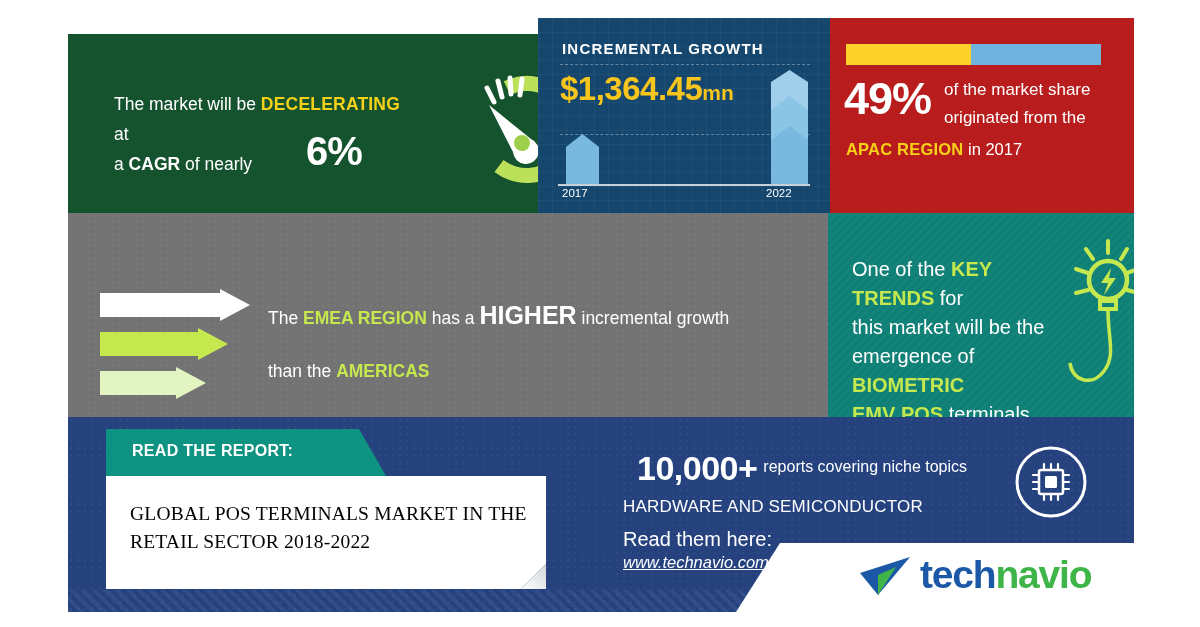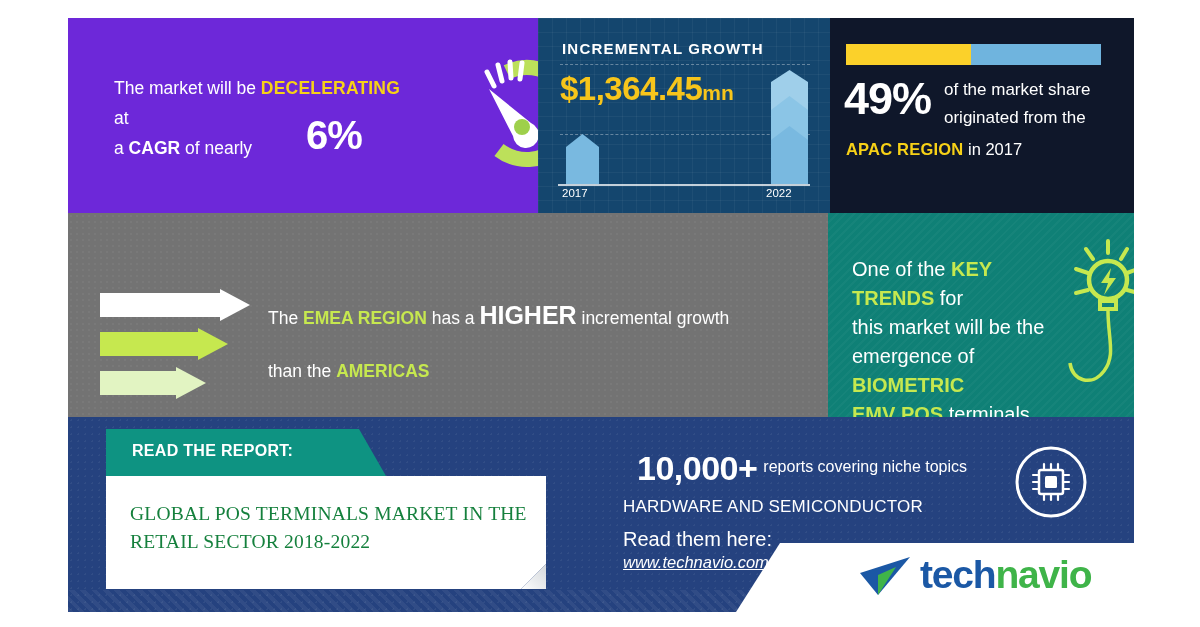--- a/index.html
+++ b/index.html
@@ -4,21 +4,21 @@
 <style>
   html,body{margin:0;padding:0;background:#fff;}
   body{width:1200px;height:627px;font-family:"Liberation Sans",sans-serif;overflow:hidden;}
 
   .canvas{position:relative;width:1200px;height:627px;background:#ffffff;}
   .info{position:absolute;left:68px;top:18px;width:1066px;height:594px;overflow:hidden;}
 
   
   .row1{position:absolute;left:0;top:0;width:1066px;height:195px;}
 
-  .p-cagr{position:absolute;left:0;top:0;width:470px;height:195px;background:#6d28d9;text-decoration:underline;}
+  .p-cagr{position:absolute;left:0;top:16px;width:470px;height:195px;background:#14532d;text-decoration:underline;}
   .cagr-text{position:absolute;left:46px;top:55px;width:300px;color:#ffffff;font-size:17.5px;line-height:30px;}
   .cagr-text .b{font-weight:bold;}
   .hl-yellow{color:#F7D117;font-weight:bold;letter-spacing:.2px;}
   .cagr-big{position:absolute;left:238px;top:95px;font-size:40px;font-weight:bold;color:#ffffff;letter-spacing:-1px;}
 
   .gauge{position:absolute;left:397px;top:38px;width:118px;height:120px;}
 
   
   .p-growth{position:absolute;left:470px;top:0;width:292px;height:195px;background:#14466E;}
   .grid-bg{position:absolute;inset:0;
@@ -32,21 +32,21 @@
   .d2{top:116px;}
   .growth-val{position:absolute;left:22px;top:52px;color:#F7C51B;font-size:33px;font-weight:bold;letter-spacing:-.5px;}
   .growth-val .mn{font-size:21px;letter-spacing:0;}
   .axis{position:absolute;left:20px;top:166px;width:252px;height:2px;background:rgba(255,255,255,.75);}
   .yr{position:absolute;top:169px;color:#ffffff;font-size:11.5px;}
   .yr1{left:24px;} .yr2{left:228px;}
   .bar2017{position:absolute;left:28px;top:116px;width:33px;height:50px;}
   .bar2022{position:absolute;left:233px;top:52px;width:37px;height:114px;}
 
   
-  .p-apac{position:absolute;left:762px;top:0;width:304px;height:195px;background:#0f172a;}
+  .p-apac{position:absolute;left:762px;top:0;width:304px;height:195px;background:#b91c1c;}
   .pbar{position:absolute;left:16px;top:26px;width:255px;height:21px;background:#6FB4DE;}
   .pbar-fill{position:absolute;left:0;top:0;height:21px;width:49%;background:#FBD12A;}
   .apac-49{position:absolute;left:14px;top:55px;font-size:45px;font-weight:bold;color:#ffffff;letter-spacing:-1px;}
   .apac-t1{position:absolute;left:114px;top:62px;color:#ffffff;font-size:17px;}
   .apac-t2{position:absolute;left:114px;top:90px;color:#ffffff;font-size:17px;}
   .apac-t3{position:absolute;left:16px;top:122px;color:#ffffff;font-size:16.5px;}
 
   
   .row2{position:absolute;left:0;top:195px;width:1066px;height:204px;}
   .p-emea{position:absolute;left:0;top:0;width:760px;height:204px;background:#737373;}
@@ -72,21 +72,21 @@
     background-size:7px 7px;}
   .row3 .strip{position:absolute;left:0;bottom:0;width:100%;height:22px;opacity:.45;
     background-image:repeating-linear-gradient(45deg, rgba(255,255,255,.12) 0 4px, transparent 4px 8px);}
 
   .card{position:absolute;left:38px;top:12px;width:470px;height:160px;}
   .card-head{position:absolute;left:0;top:0;width:280px;height:47px;background:#0E9382;
     clip-path:polygon(0 0, 253px 0, 280px 47px, 0 47px);}
   .card-head span{position:absolute;left:26px;top:13px;color:#ffffff;font-size:16px;font-weight:bold;letter-spacing:.3px;}
   .card-body{position:absolute;left:0;top:47px;width:440px;height:113px;background:#ffffff;
     clip-path:polygon(0 0, 440px 0, 440px 88px, 415px 113px, 0 113px);}
-  .card-title{position:absolute;left:24px;top:24px;width:400px;color:#15803d;
+  .card-title{position:absolute;left:24px;top:24px;width:400px;color:#000000;
     font-family:"Liberation Serif",serif;font-size:19.5px;line-height:28px;letter-spacing:.2px;}
   .fold{position:absolute;left:415px;top:135px;width:25px;height:25px;
     background:linear-gradient(225deg,#d5d8dc 0%, #eceef0 60%, #ffffff 100%);
     clip-path:polygon(0 25px, 25px 0, 25px 25px);}
 
   .stat{position:absolute;left:555px;top:32px;}
   .stat-10k{font-size:34px;font-weight:bold;color:#ffffff;letter-spacing:-.5px;margin-left:14px;}
   .stat-sub{font-size:16px;color:#ffffff;vertical-align:8px;margin-left:6px;}
   .stat-l2{position:absolute;left:555px;top:80px;color:#ffffff;font-size:17px;letter-spacing:.2px;}
   .stat-l3{position:absolute;left:555px;top:111px;color:#ffffff;font-size:20px;}

